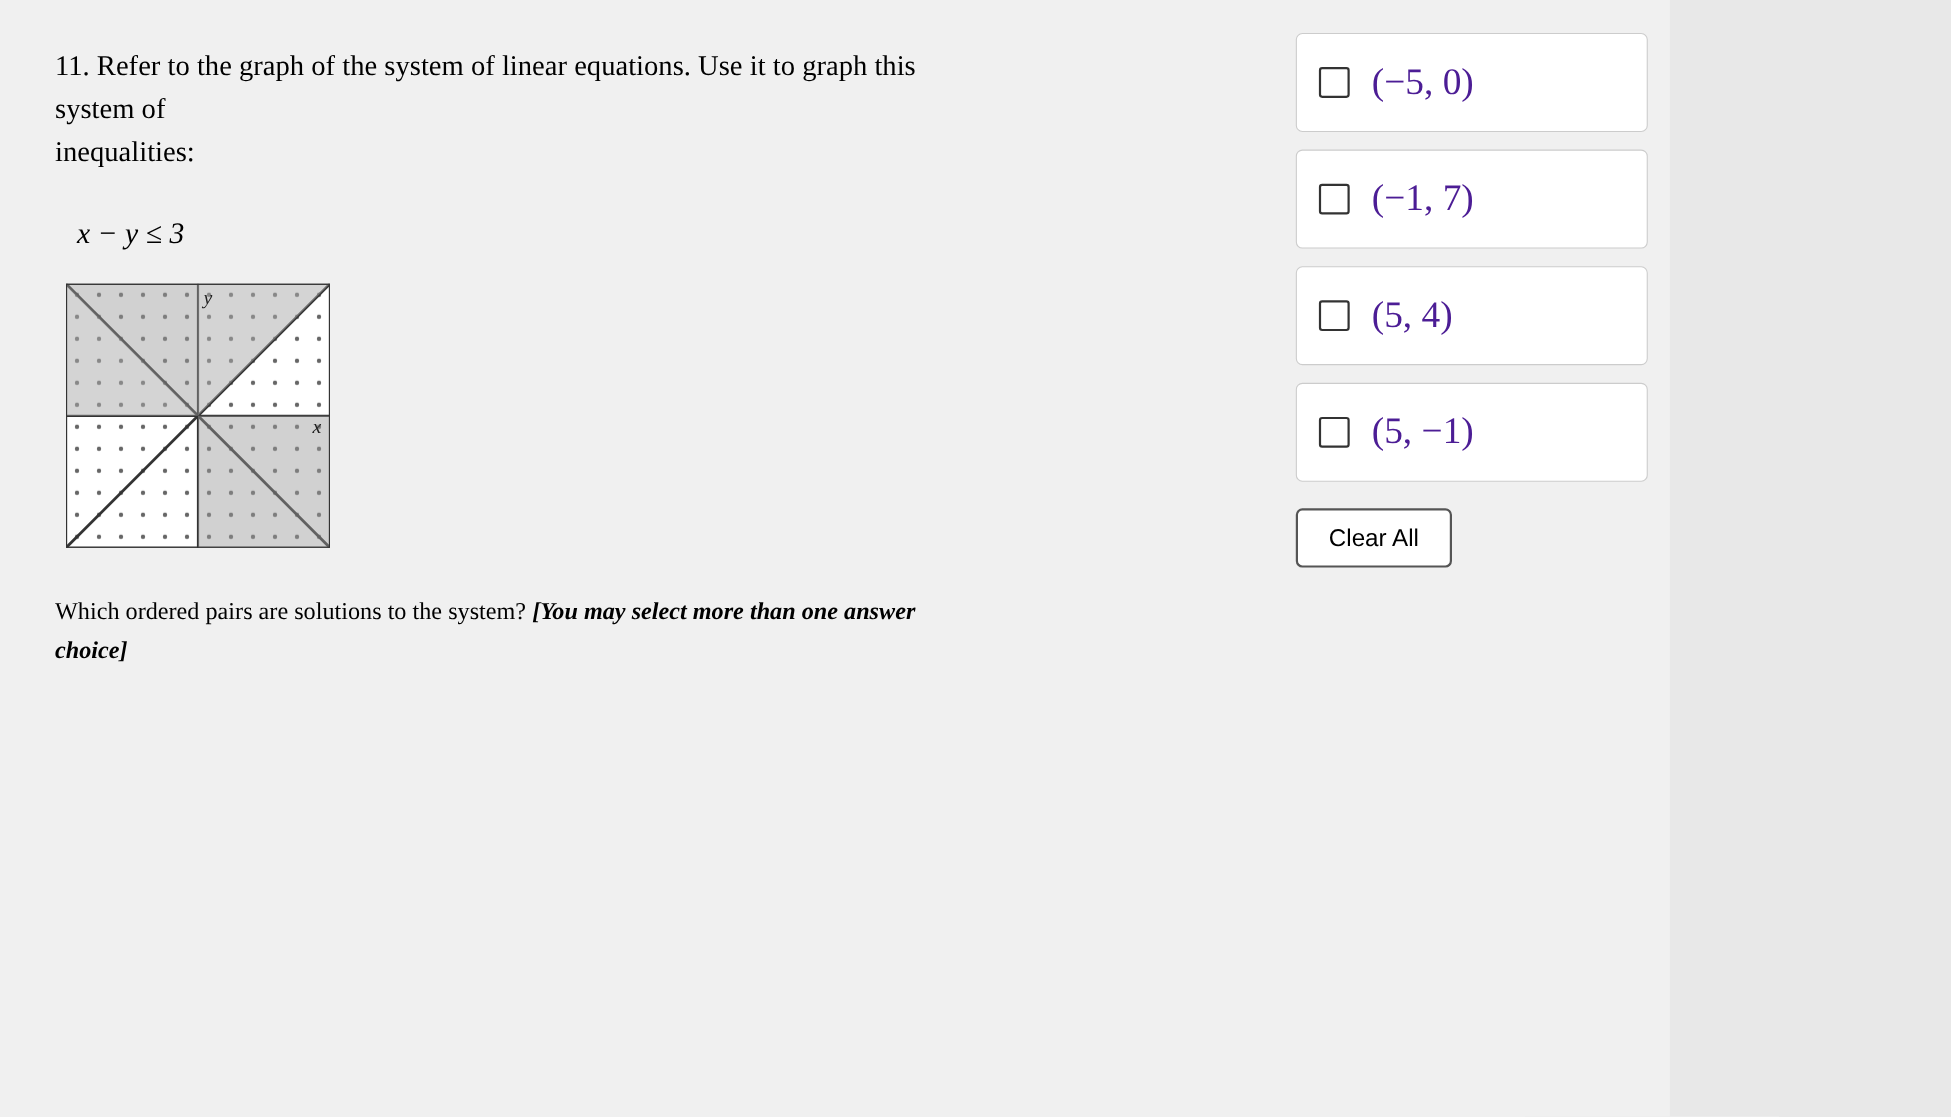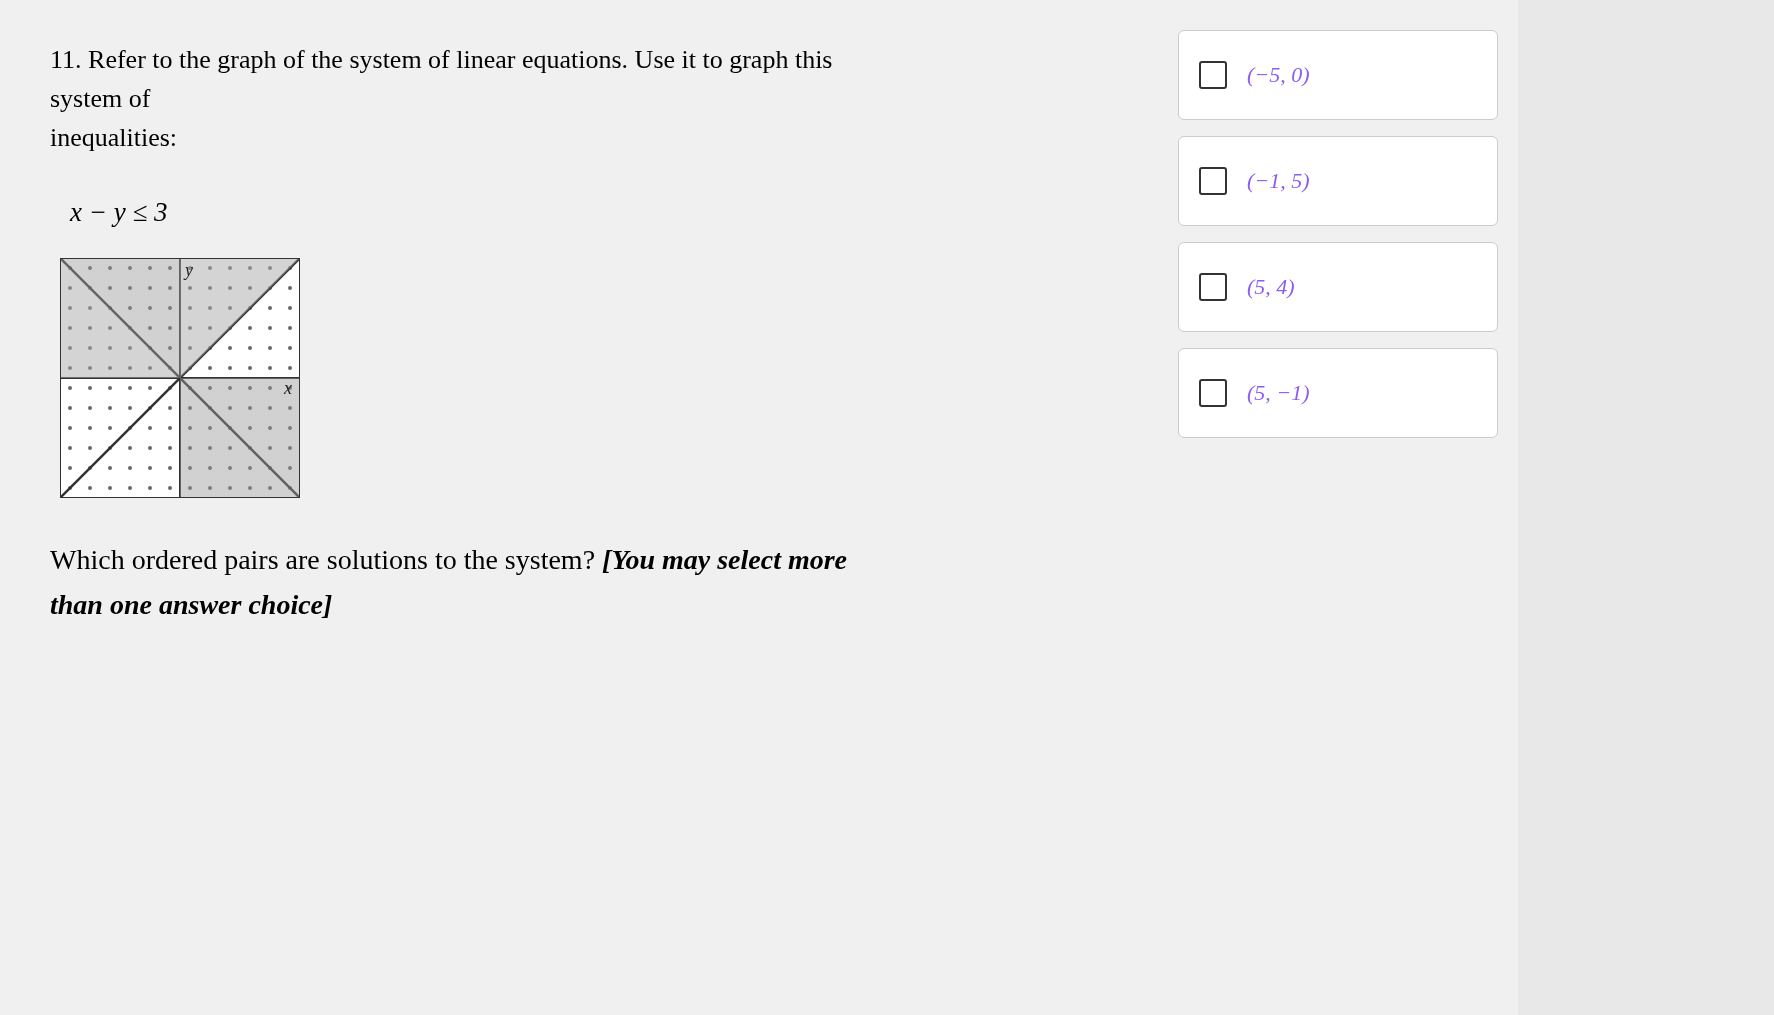--- a/index.html
+++ b/index.html
@@ -48,21 +48,21 @@
       width: 240px;
       height: 240px;
     }
 
     .graph-svg {
       width: 240px;
       height: 240px;
     }
 
     .bottom-text {
-      font-size: 28px;
+      font-size: 22px;
       max-width: 820px;
       line-height: 1.6;
     }
 
     .bottom-text em {
       font-style: italic;
       font-weight: bold;
     }
 
     
@@ -94,23 +94,22 @@
       border: 2px solid #333;
       border-radius: 3px;
       flex-shrink: 0;
       background: white;
       cursor: pointer;
       appearance: none;
       -webkit-appearance: none;
     }
 
     .answer-label {
-      font-size: 22px;
-      font-style: italic;
-      color: #8b5cf6;
+      font-size: 34px;
+      color: #4c1d95;
     }
 
     .clear-all-btn {
       background: white;
       border: 2px solid #555;
       border-radius: 6px;
       padding: 12px 28px;
       font-size: 22px;
       font-family: Arial, sans-serif;
       cursor: pointer;
@@ -187,29 +186,30 @@
 
   <div class="right-panel">
 
     <div class="answer-option">
       <input type="checkbox" class="answer-checkbox" id="opt1" style="">
       <label class="answer-label" for="opt1">(−5, 0)</label>
     </div>
 
     <div class="answer-option">
       <input type="checkbox" class="answer-checkbox" id="opt2" style="">
-      <label class="answer-label" for="opt2">(−1, 5)</label>
+      <label class="answer-label" for="opt2">(−1, 7)</label>
     </div>
 
     <div class="answer-option">
       <input type="checkbox" class="answer-checkbox" id="opt3" style="">
       <label class="answer-label" for="opt3">(5, 4)</label>
     </div>
 
     <div class="answer-option">
       <input type="checkbox" class="answer-checkbox" id="opt4" style="">
       <label class="answer-label" for="opt4">(5, −1)</label>
     </div>
 
+    <button class="clear-all-btn">Clear All</button>
 
   </div>
 
 </div>
 
 </body></html>

